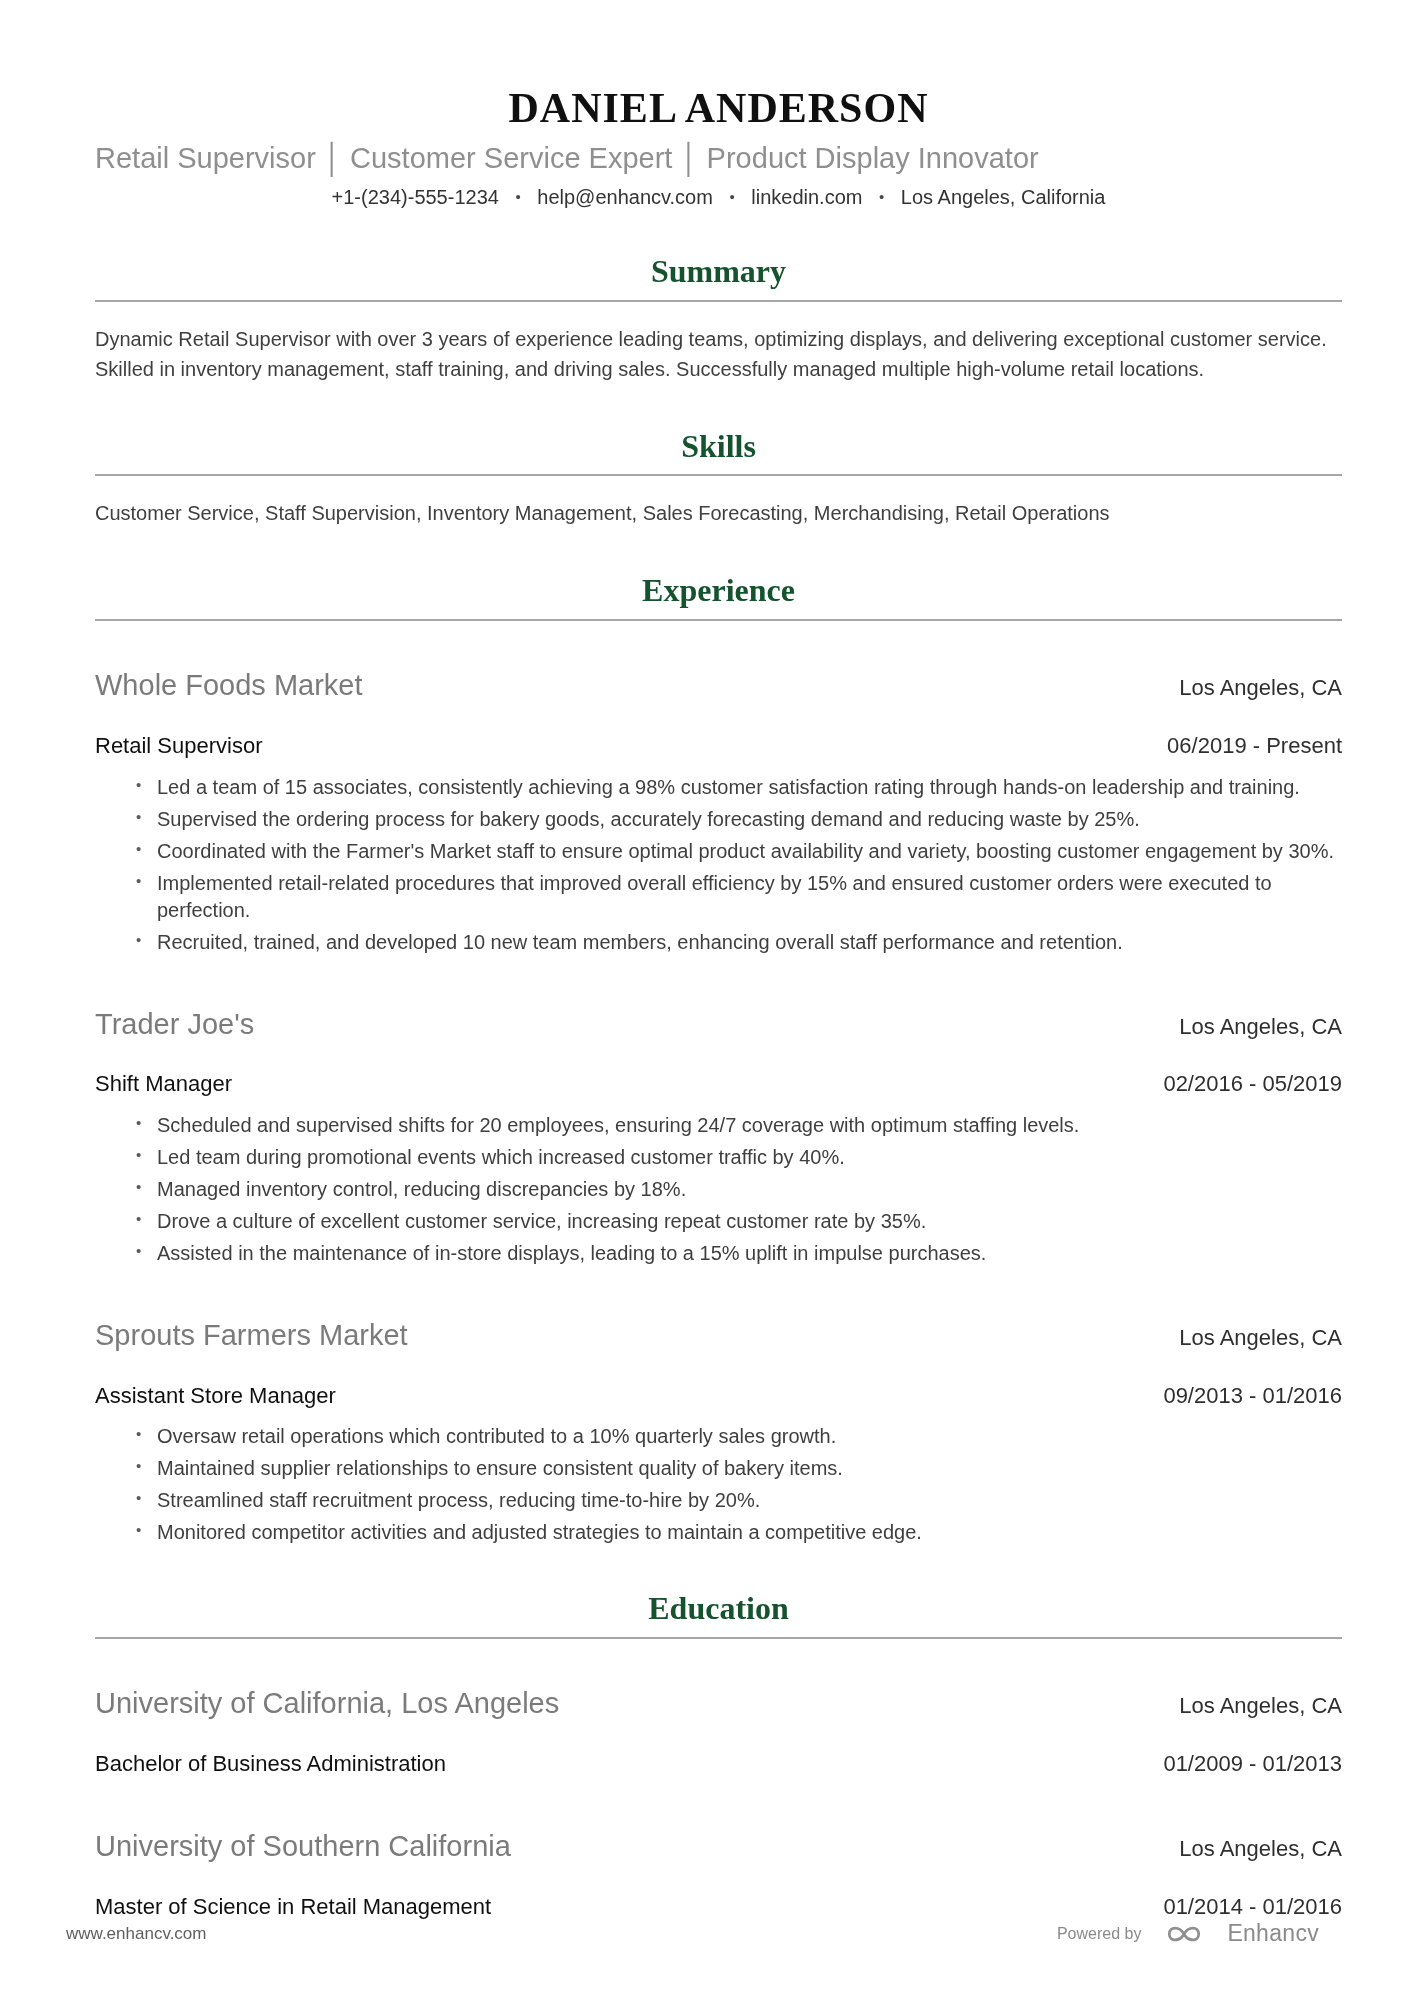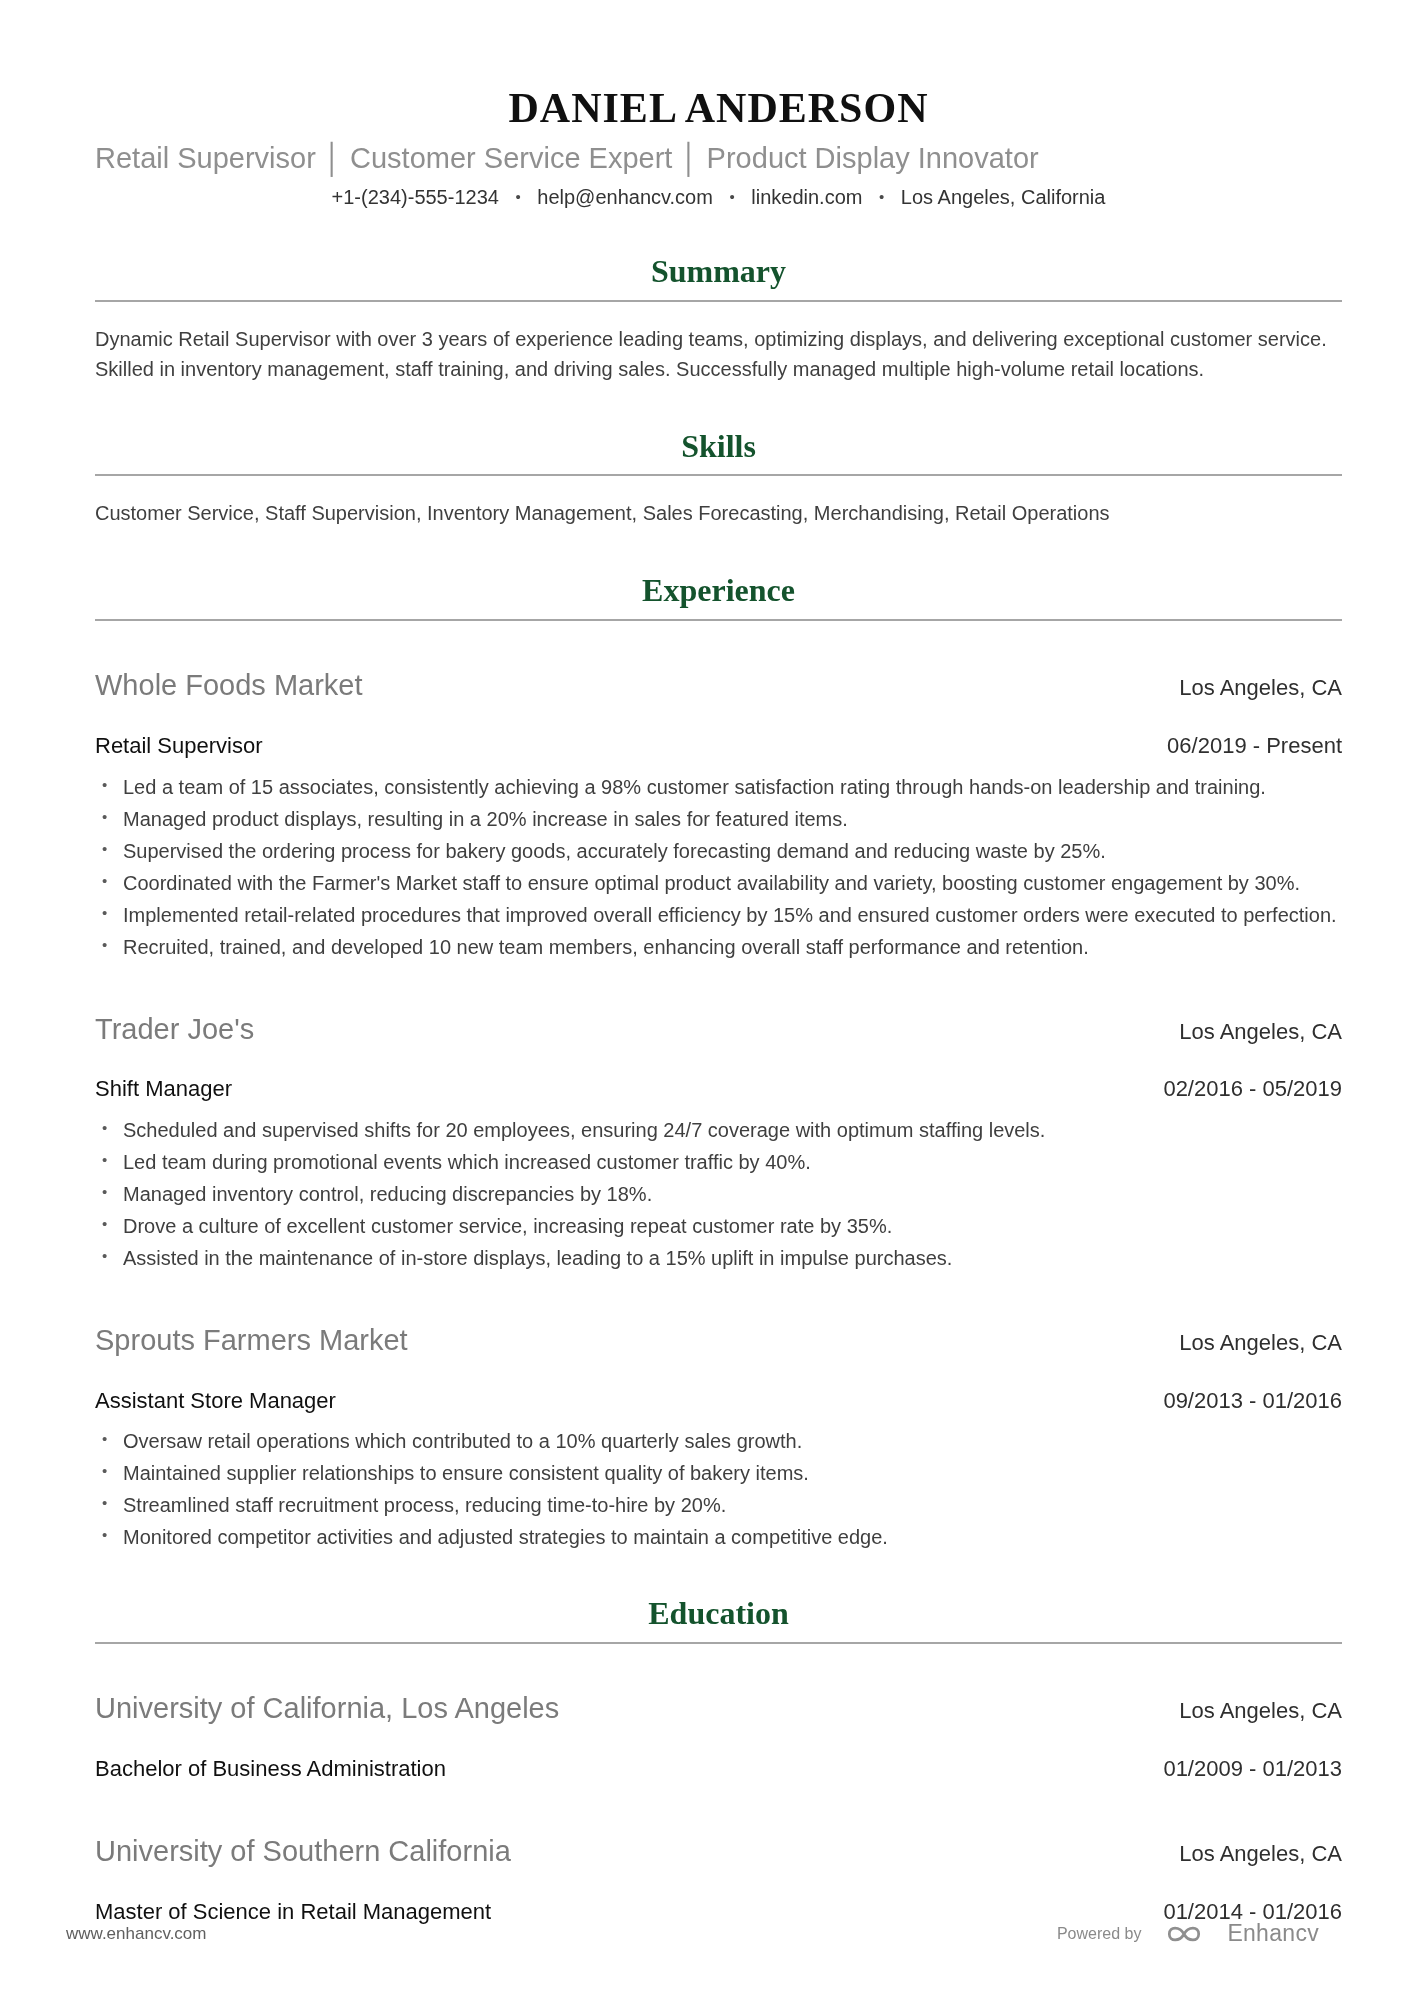--- a/index.html
+++ b/index.html
@@ -55,21 +55,21 @@
   .company, .school {
     margin: 0; font-size: 29px; font-weight: 400;
     color: #7b7b7b; line-height: 1.3;
   }
   .meta { font-size: 22px; color: #2f2f2f; white-space: nowrap; margin-top: 28px; }
   .role, .degree { font-size: 22px; color: #101010; line-height: 1.35; margin-top: 2px; }
 
   .bullets { list-style: none; margin: 13px 0 0; padding: 0 0 0 28px; }
   .bullets li {
     position: relative; margin-bottom: 5px;
-    font-size: 20px; line-height: 1.35; color: #3f3f3f;
+    font-size: 20px; line-height: 1.35; color: #3f3f3f; margin-left: 34px;
   }
   .bullets li::before {
     content: "\2022";
     position: absolute; left: -21px; top: 1px;
     color: #5a5a5a; font-size: 15px;
   }
 
   
   .footer {
     position: absolute; left: 4px; bottom: 48px; width: 100%;
@@ -121,21 +121,20 @@
       <div class="entry-row">
         <h3 class="company">Whole Foods Market</h3>
         <span class="meta">Los Angeles, CA</span>
       </div>
       <div class="entry-row">
         <div class="role">Retail Supervisor</div>
         <span class="meta">06/2019 - Present</span>
       </div>
       <ul class="bullets">
         <li>Led a team of 15 associates, consistently achieving a 98% customer satisfaction rating through hands-on leadership and training.</li>
-        <li>Managed product displays, resulting in a 20% increase in sales for featured items.</li>
         <li>Supervised the ordering process for bakery goods, accurately forecasting demand and reducing waste by 25%.</li>
         <li>Coordinated with the Farmer's Market staff to ensure optimal product availability and variety, boosting customer engagement by 30%.</li>
         <li>Implemented retail-related procedures that improved overall efficiency by 15% and ensured customer orders were executed to perfection.</li>
         <li>Recruited, trained, and developed 10 new team members, enhancing overall staff performance and retention.</li>
       </ul>
     </article>
 
     <article class="entry">
       <div class="entry-row">
         <h3 class="company">Trader Joe's</h3>

